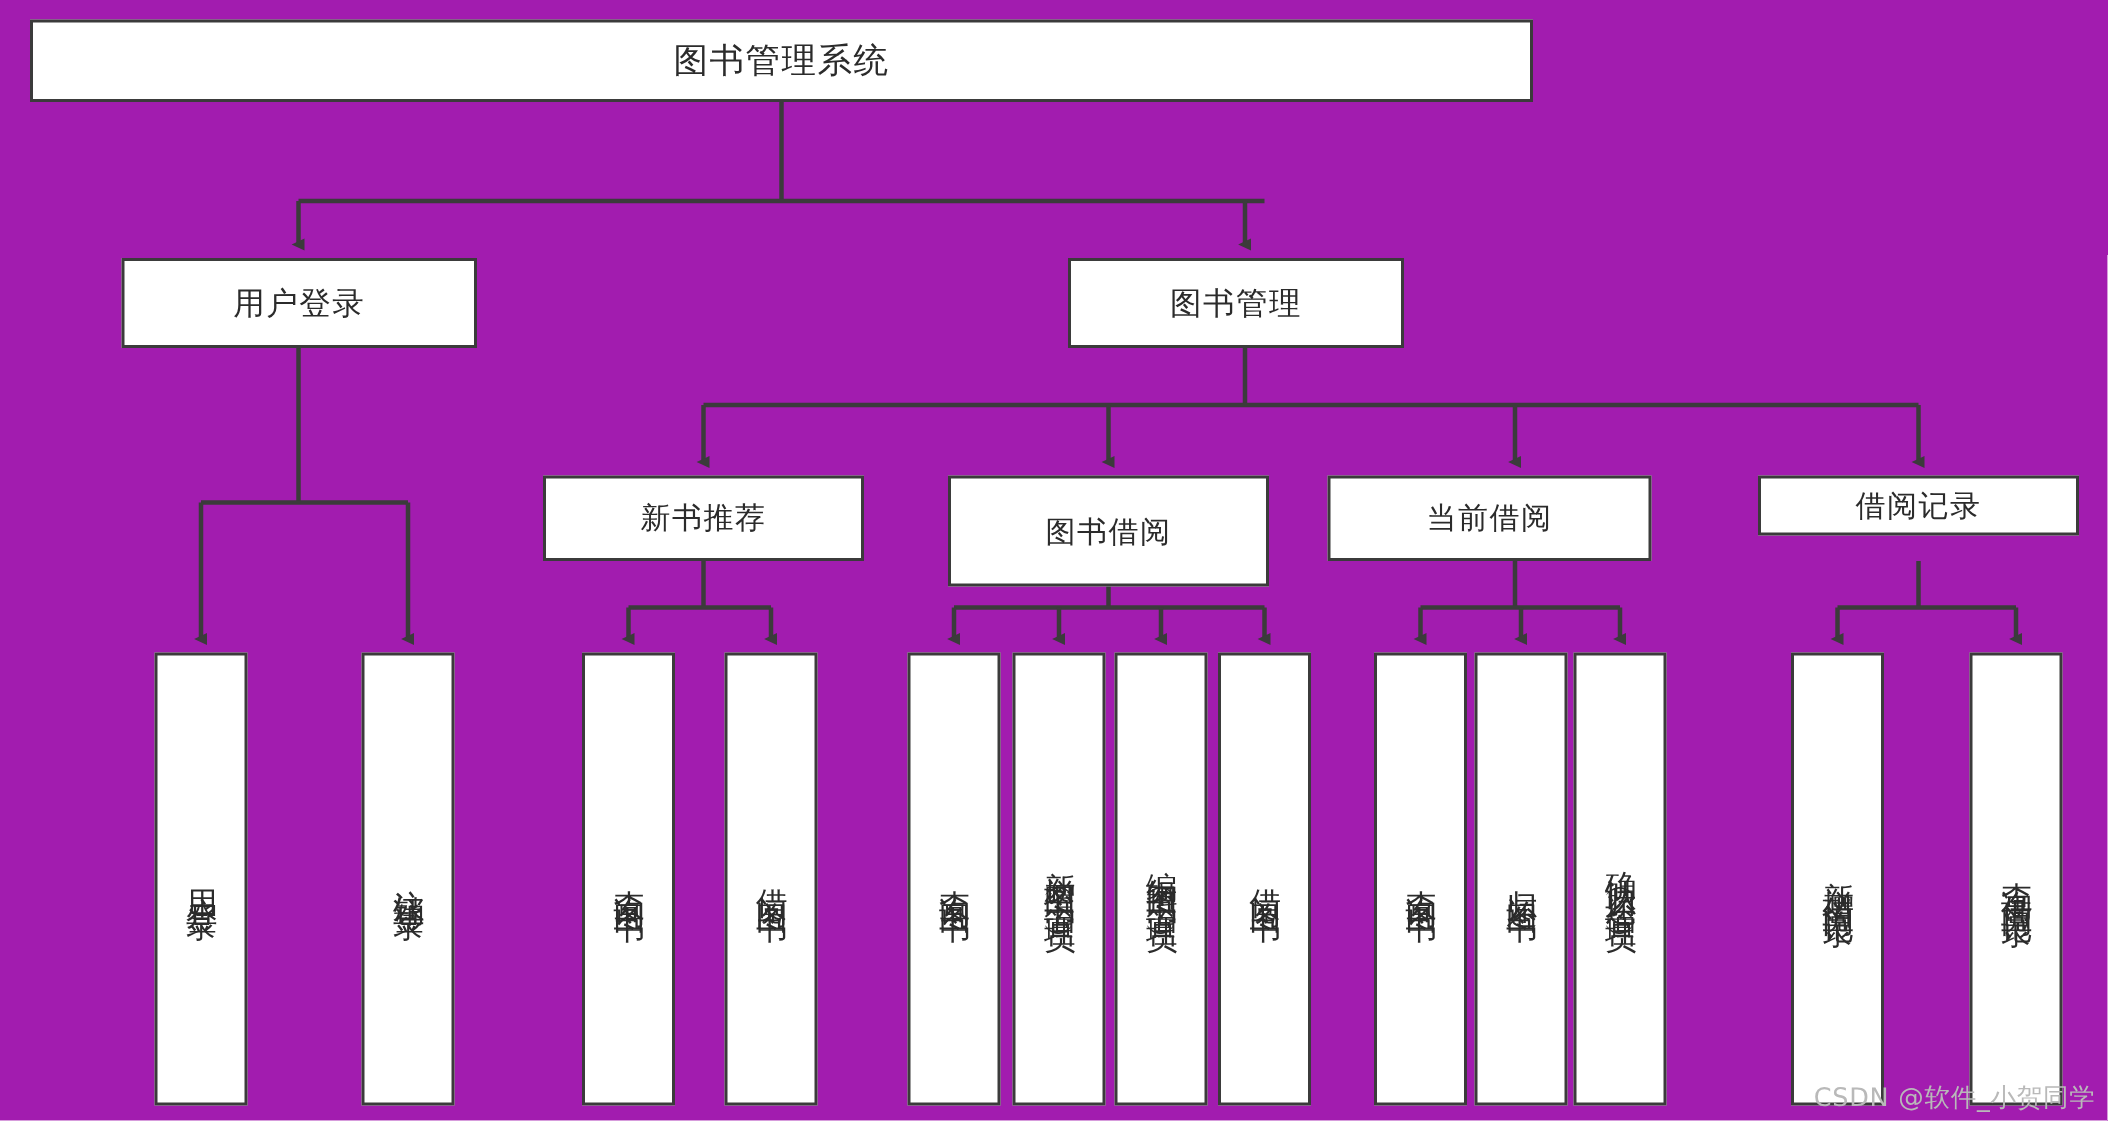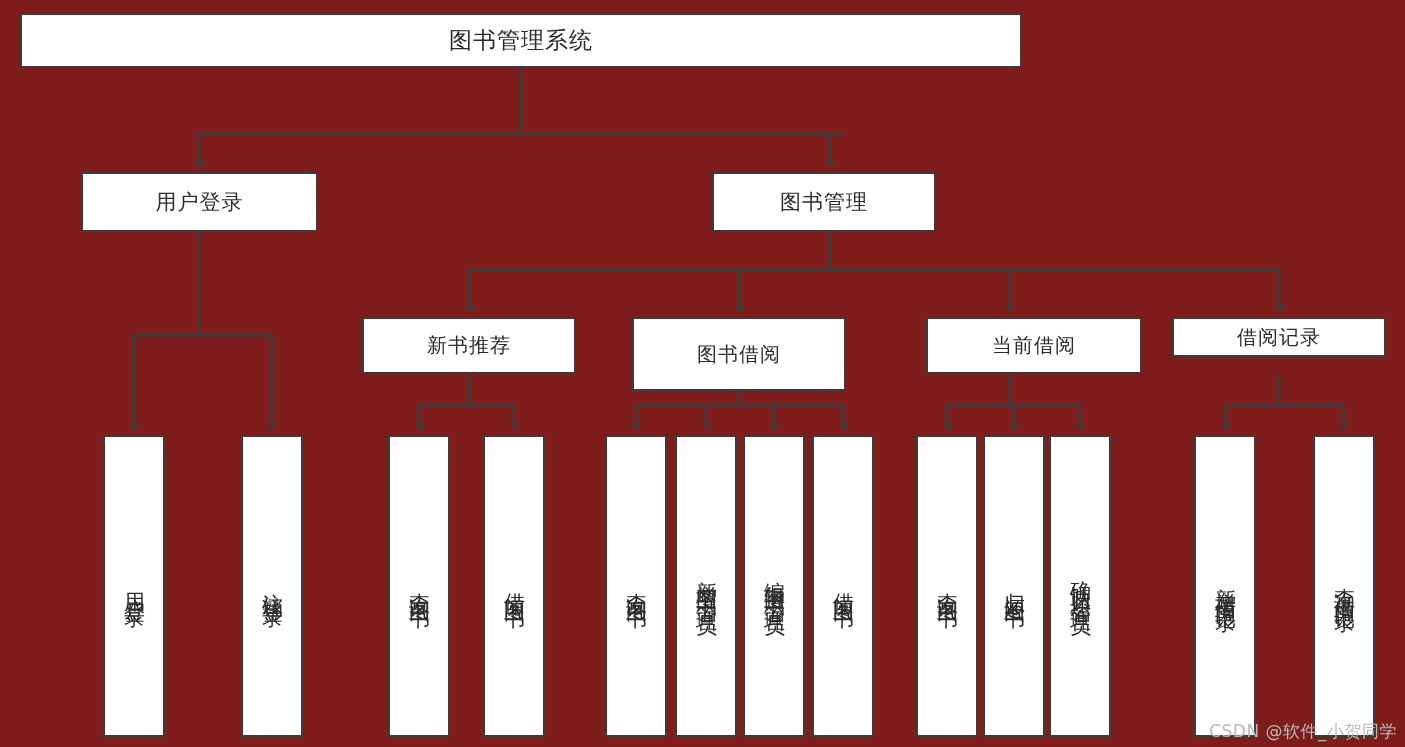--- a/index.html
+++ b/index.html
@@ -9,21 +9,21 @@
     background: #ffffff;
   }
   body {
     font-family: "DejaVu Sans", "Liberation Sans", sans-serif;
     color: #2b2b2b;
   }
   #canvas {
     position: relative;
     width: 1405px;
     height: 747px;
-    background: #7f1d1d;
+    background: #a21caf;
     overflow: hidden;
   }
   svg.wires {
     position: absolute;
     left: 0;
     top: 0;
     width: 1405px;
     height: 747px;
     pointer-events: none;
   }
@@ -142,21 +142,21 @@
   <div class="node level1" style="left:712px; top:172px; width:224px; height:60px;">
     <span>图书管理</span>
   </div>
 
   <div class="node level2" style="left:362px; top:317px; width:214px; height:57px;">
     <span>新书推荐</span>
   </div>
   <div class="node level2" style="left:632px; top:317px; width:214px; height:74px;">
     <span>图书借阅</span>
   </div>
-  <div class="node level2" style="left:926px; top:317px; width:216px; height:57px;">
+  <div class="node level2" style="left:885px; top:317px; width:216px; height:57px;">
     <span>当前借阅</span>
   </div>
   <div class="node level2" style="left:1172px; top:317px; width:214px; height:40px;text-align:center;">
     <span>借阅记录</span>
   </div>
 
   <div class="node leaf" style="left:103px; top:435px; width:62px; height:302px;">
     <span class="vtext">用户登录</span>
   </div>
   <div class="node leaf" style="left:241px; top:435px; width:62px; height:302px;">

